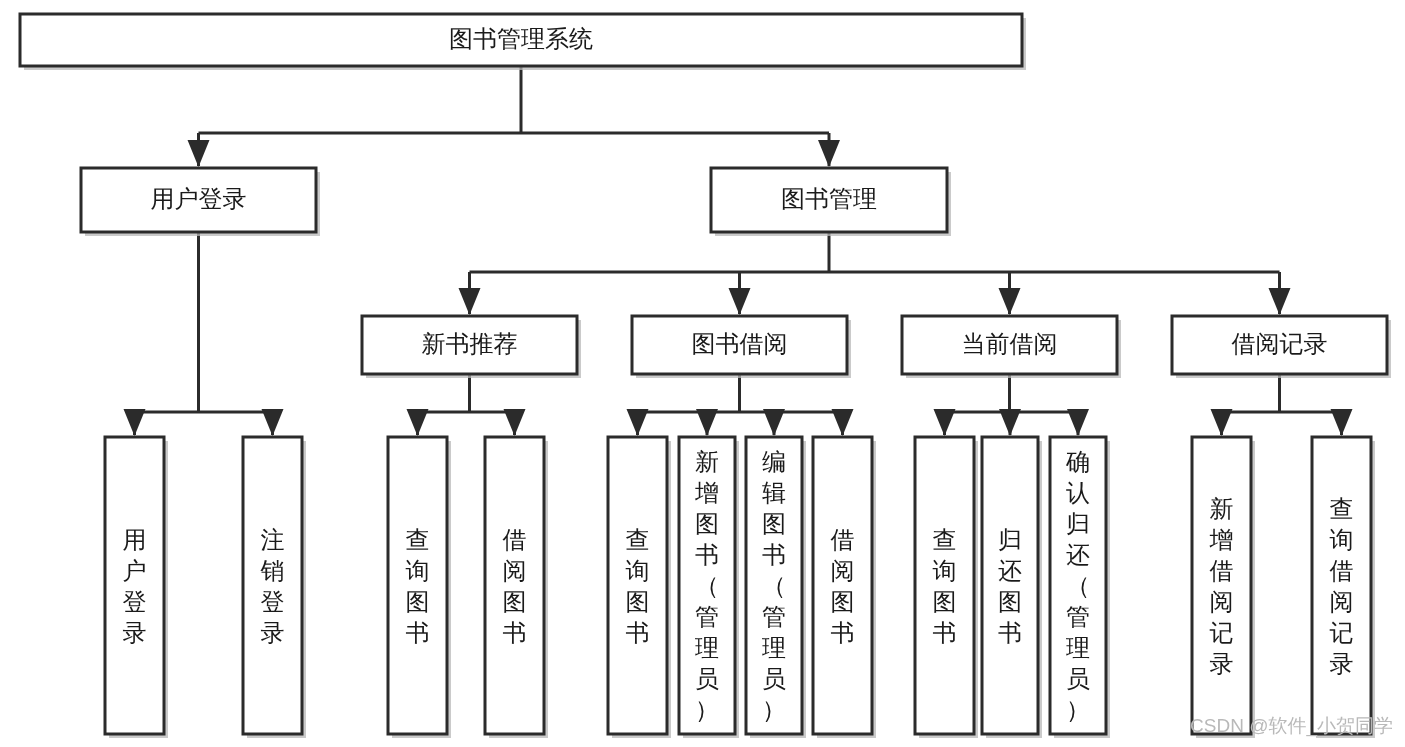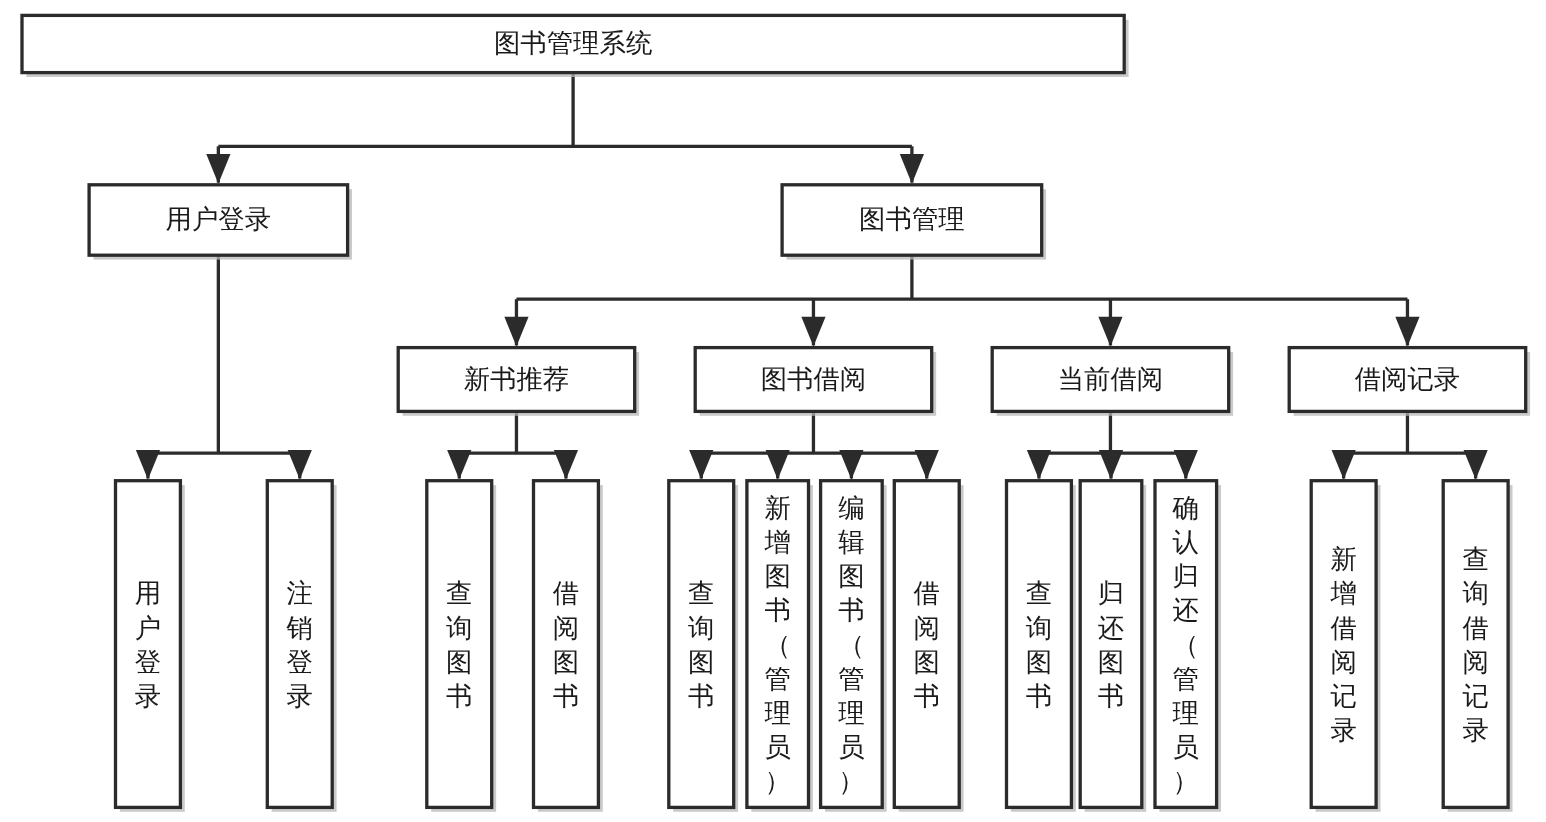--- a/index.html
+++ b/index.html
@@ -239,13 +239,14 @@
           <rect x="1192" y="437" width="59" height="297" class="node-box"></rect>
           <text x="1221.5" y="0" class="node-label-v"><tspan x="1221.5" y="516.68">新</tspan><tspan x="1221.5" y="547.68">增</tspan><tspan x="1221.5" y="578.68">借</tspan><tspan x="1221.5" y="609.68">阅</tspan><tspan x="1221.5" y="640.68">记</tspan><tspan x="1221.5" y="671.68">录</tspan></text>
         </g>
         <g>
           <rect x="1316" y="441" width="59" height="297" class="node-shadow"></rect>
           <rect x="1312" y="437" width="59" height="297" class="node-box"></rect>
           <text x="1341.5" y="0" class="node-label-v"><tspan x="1341.5" y="516.68">查</tspan><tspan x="1341.5" y="547.68">询</tspan><tspan x="1341.5" y="578.68">借</tspan><tspan x="1341.5" y="609.68">阅</tspan><tspan x="1341.5" y="640.68">记</tspan><tspan x="1341.5" y="671.68">录</tspan></text>
         </g>
       </g>
   </svg>
+  <div class="watermark">CSDN @软件_小贺同学</div>
 </div>
 
 </body></html>

